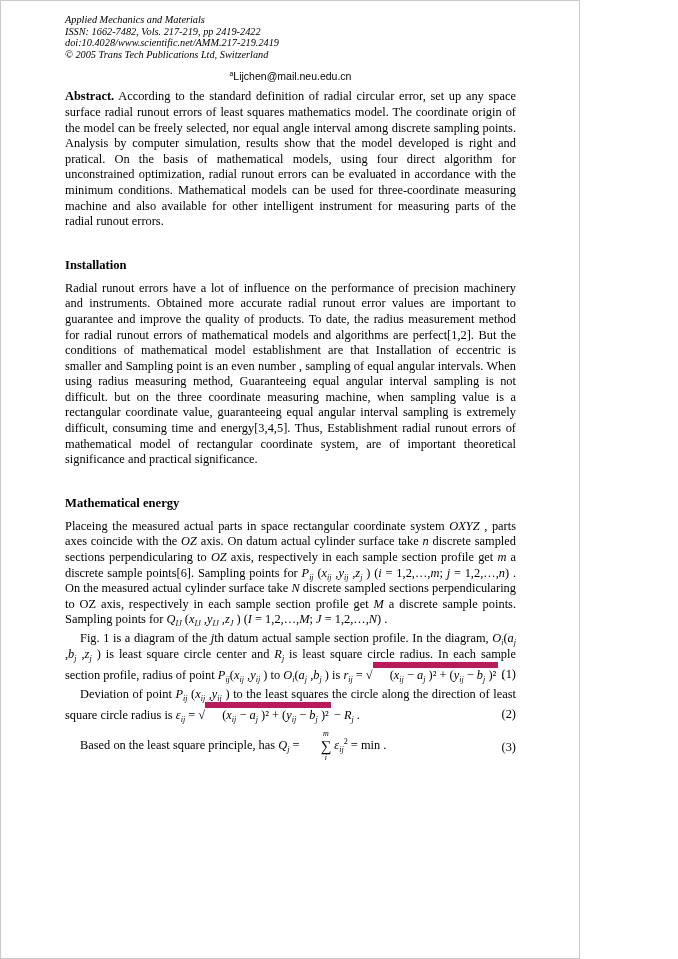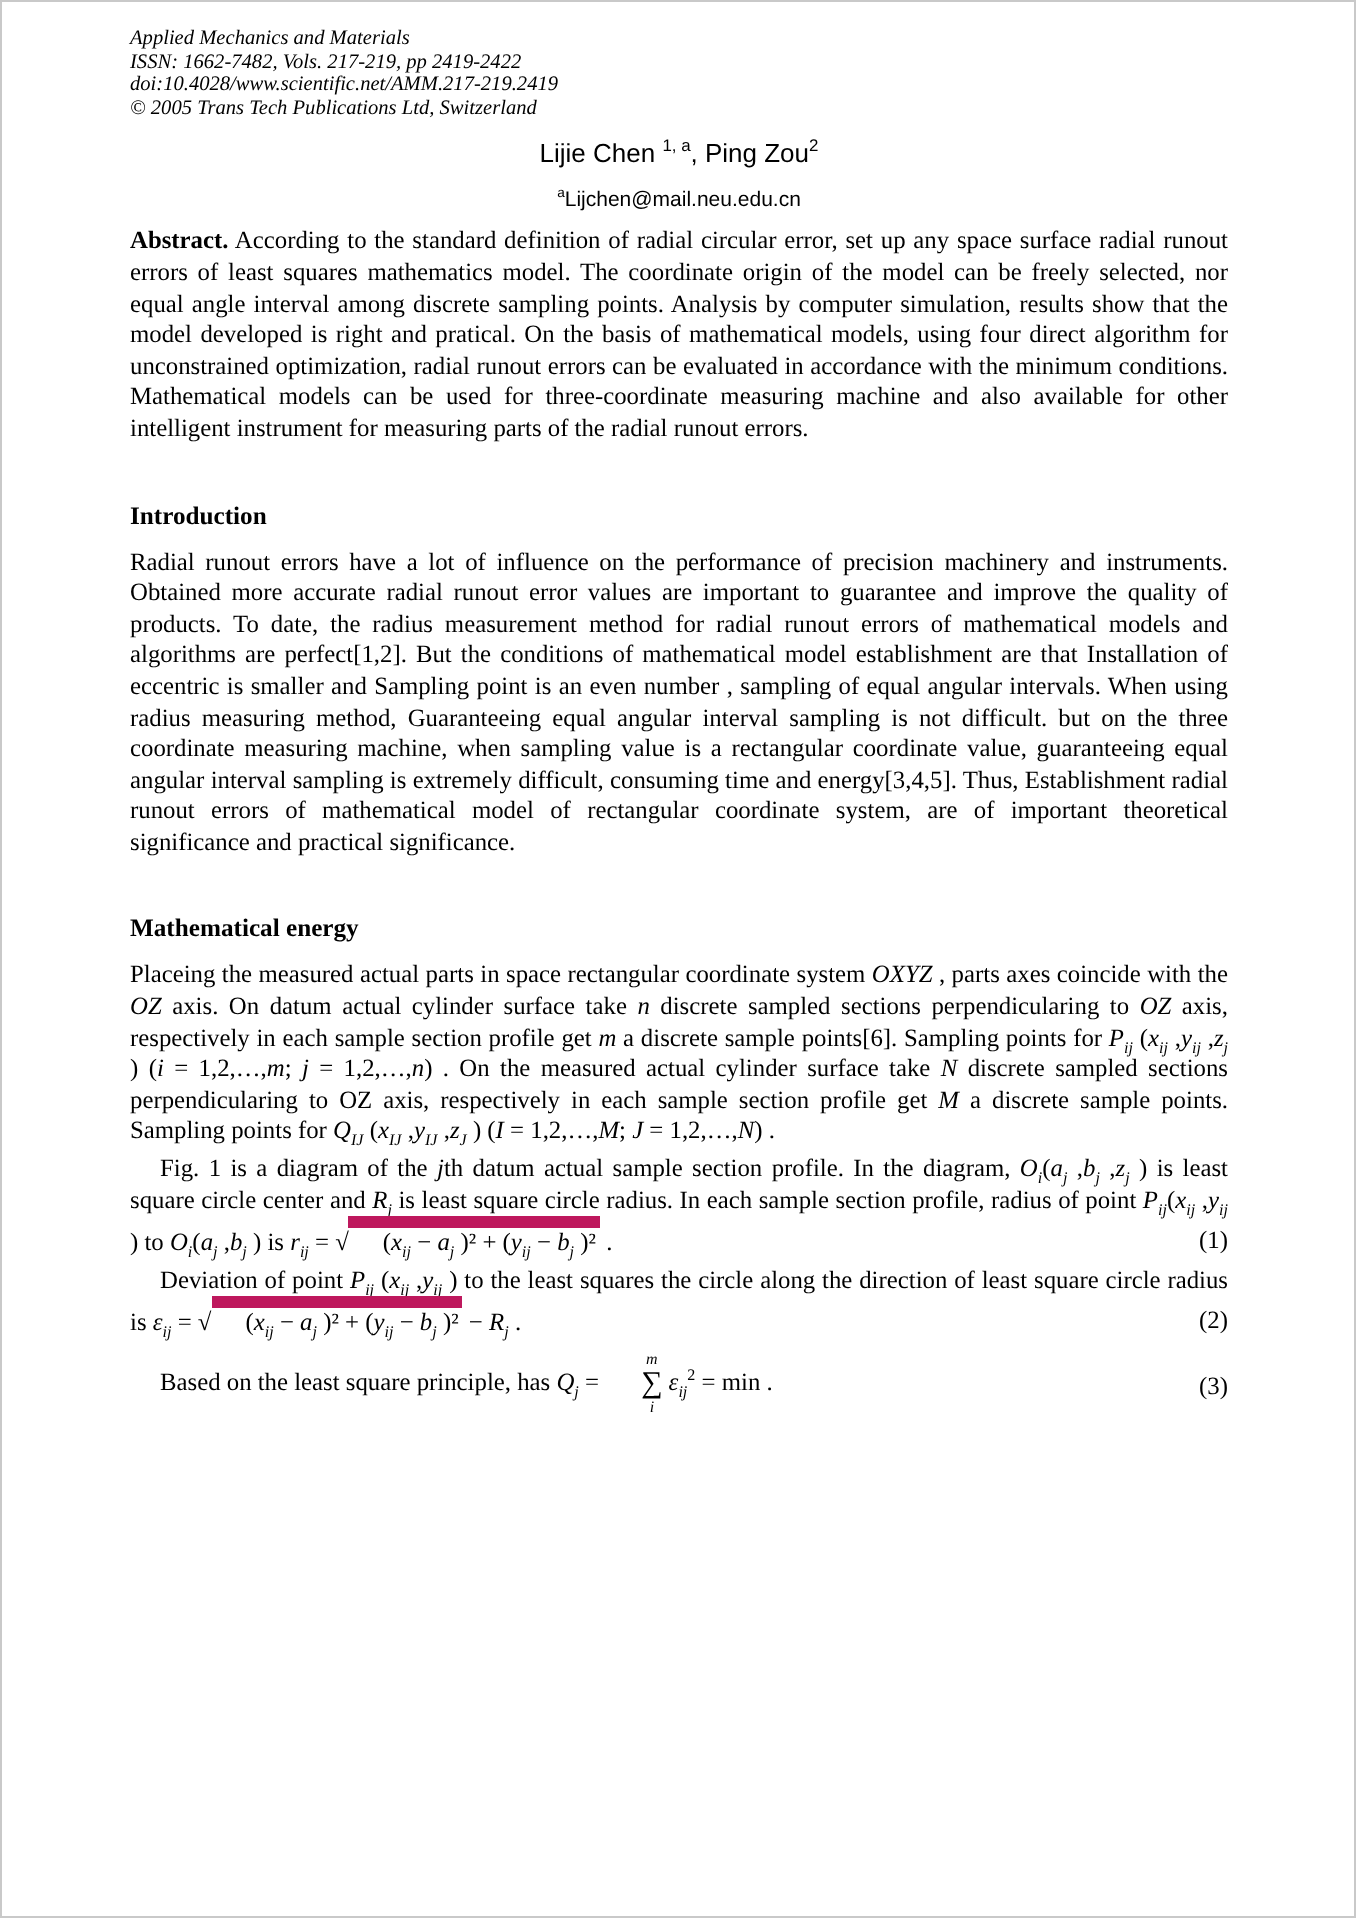--- a/index.html
+++ b/index.html
@@ -1,19 +1,19 @@
 <!DOCTYPE html>
 <html><head>
 <meta charset="utf-8">
 <style>
   * { margin: 0; padding: 0; box-sizing: border-box; }
   html, body { background: #ffffff; }
   body { width: 678px; height: 959px; font-family: "Liberation Serif", serif; color: #000; }
   .page {
-    width: 678px; height: 959px; background: #fff;
+    width: 580px; height: 959px; background: #fff;
     border: 1px solid #c9c9c9;
     padding: 13px 63px 0 64px;
     overflow: hidden;
   }
   .pub-header { display: flex; justify-content: space-between; font-style: italic; font-size: 10.3px; line-height: 11.6px; }
   .pub-right { white-space: nowrap; }
   .title { font-family: "Liberation Sans", sans-serif; font-size: 15.5px; font-weight: bold; text-align: center; margin-top: 33px; }
   .authors { font-family: "Liberation Sans", sans-serif; font-size: 13px; text-align: center; margin-top: 9px; }
   .affiliation { font-family: "Liberation Sans", sans-serif; font-size: 11px; text-align: center; margin-top: 13px; }
   .email { font-family: "Liberation Sans", sans-serif; font-size: 10.5px; text-align: center; margin-top: 10px; }
@@ -40,29 +40,28 @@
   <header class="pub-header">
     <div class="pub-left">
       <div class="pub-line">Applied Mechanics and Materials</div>
       <div class="pub-line">ISSN: 1662-7482, Vols. 217-219, pp 2419-2422</div>
       <div class="pub-line">doi:10.4028/www.scientific.net/AMM.217-219.2419</div>
       <div class="pub-line">© 2005 Trans Tech Publications Ltd, Switzerland</div>
     </div>
   </header>
 
 
-  <div class="authors">Lijie Chen <sup>1, a</sup>, Ping Zou<sup>2</sup></div>
 
 
   <div class="email"><sup>a</sup>Lijchen@mail.neu.edu.cn</div>
 
 
   <p class="body-para abstract"><b>Abstract.</b><span> According to the standard definition of radial circular error, set up any space surface radial runout errors of least squares mathematics model. The coordinate origin of the model can be freely selected, nor equal angle interval among discrete sampling points. Analysis by computer simulation, results show that the model developed is right and pratical. On the basis of mathematical models, using four direct algorithm for unconstrained optimization, radial runout errors can be evaluated in accordance with the minimum conditions. Mathematical models can be used for three-coordinate measuring machine and also available for other intelligent instrument for measuring parts of the radial runout errors.</span></p>
 
-  <h2 class="section-heading">Introduction</h2>
+  <h2 class="section-heading">Installation</h2>
 
   <p class="body-para">Radial runout errors have a lot of influence on the performance of precision machinery and instruments. Obtained more accurate radial runout error values are important to guarantee and improve the quality of products. To date, the radius measurement method for radial runout errors of mathematical models and algorithms are perfect[1,2]. But the conditions of mathematical model establishment are that Installation of eccentric is smaller and Sampling point is an even number , sampling of equal angular intervals. When using radius measuring method, Guaranteeing equal angular interval sampling is not difficult. but on the three coordinate measuring machine, when sampling value is a rectangular coordinate value, guaranteeing equal angular interval sampling is extremely difficult, consuming time and energy[3,4,5]. Thus, Establishment radial runout errors of mathematical model of rectangular coordinate system, are of important theoretical significance and practical significance.</p>
 
   <h2 class="section-heading">Mathematical energy</h2>
 
   <p class="body-para">Placeing the measured actual parts in space rectangular coordinate system <i>OXYZ</i> , parts axes coincide with the <i>OZ</i> axis. On datum actual cylinder surface take <i>n</i> discrete sampled sections perpendicularing to <i>OZ</i> axis, respectively in each sample section profile get <i>m</i> a discrete sample points[6]. Sampling points for <i>P<sub>ij</sub></i> (<i>x<sub>ij</sub></i> ,<i>y<sub>ij</sub></i> ,<i>z<sub>j</sub></i> ) (<i>i</i> = 1,2,…,<i>m</i>; <i>j</i> = 1,2,…,<i>n</i>) . On the measured actual cylinder surface take <i>N</i> discrete sampled sections perpendicularing to OZ axis, respectively in each sample section profile get <i>M</i> a discrete sample points. Sampling points for <i>Q<sub>IJ</sub></i> (<i>x<sub>IJ</sub></i> ,<i>y<sub>IJ</sub></i> ,<i>z<sub>J</sub></i> ) (<i>I</i> = 1,2,…,<i>M</i>; <i>J</i> = 1,2,…,<i>N</i>) .</p>
 
   <p class="body-para indent eq-para"><span>Fig. 1 is a diagram of the <i>j</i>th datum actual sample section profile. In the diagram, <i>O<sub>i</sub></i>(<i>a<sub>j</sub></i> ,<i>b<sub>j</sub></i> ,<i>z<sub>j</sub></i> ) is least square circle center and <i>R<sub>j</sub></i> is least square circle radius. In each sample section profile, radius of point <i>P<sub>ij</sub></i>(<i>x<sub>ij</sub></i> ,<i>y<sub>ij</sub></i> ) to <i>O<sub>i</sub></i>(<i>a<sub>j</sub></i> ,<i>b<sub>j</sub></i> ) is <i>r<sub>ij</sub></i> = √<span class="ovl">(<i>x<sub>ij</sub></i> − <i>a<sub>j</sub></i> )² + (<i>y<sub>ij</sub></i> − <i>b<sub>j</sub></i> )²</span> .</span><span class="eqno">(1)</span></p>
 
   <p class="body-para indent eq-para"><span>Deviation of point <i>P<sub>ij</sub></i> (<i>x<sub>ij</sub></i> ,<i>y<sub>ij</sub></i> ) to the least squares the circle along the direction of least square circle radius is <i>ε<sub>ij</sub></i> = √<span class="ovl">(<i>x<sub>ij</sub></i> − <i>a<sub>j</sub></i> )² + (<i>y<sub>ij</sub></i> − <i>b<sub>j</sub></i> )²</span> − <i>R<sub>j</sub></i> .</span><span class="eqno">(2)</span></p>

